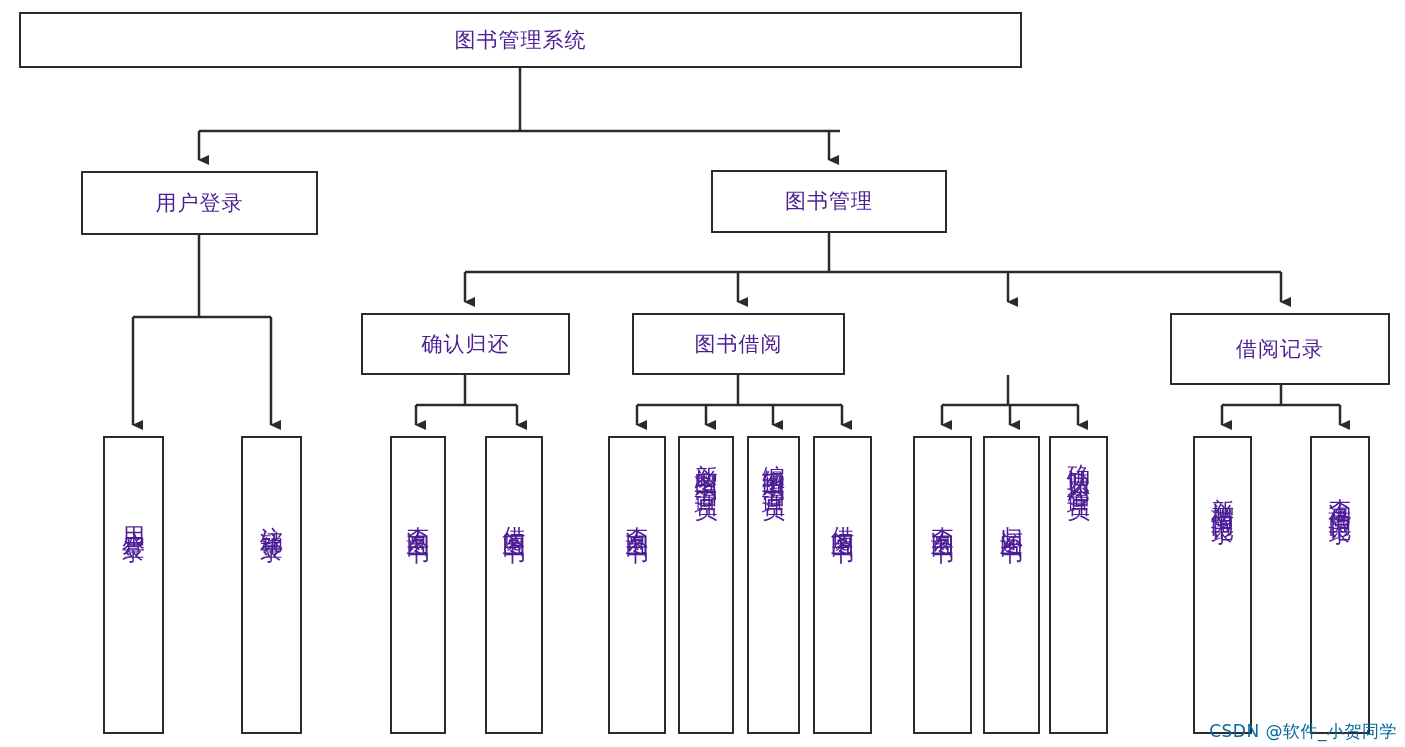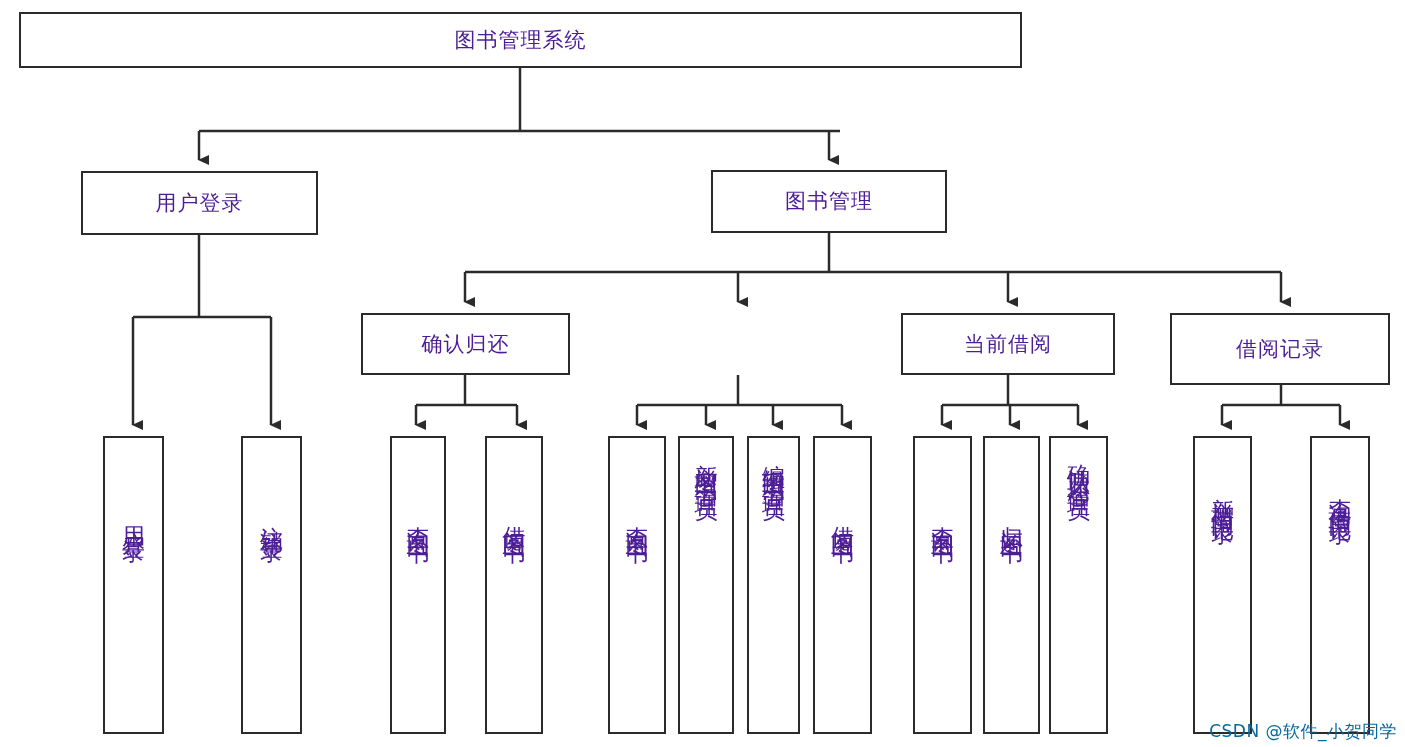--- a/index.html
+++ b/index.html
@@ -111,22 +111,22 @@
   <div class="node" style="left:81px;top:171px;width:237px;height:64px;">
     <span class="lbl">用户登录</span>
   </div>
   <div class="node" style="left:711px;top:170px;width:236px;height:63px;justify-content:center;">
     <span class="lbl">图书管理</span>
   </div>
 
   <div class="node" style="left:361px;top:313px;width:209px;height:62px;">
     <span class="lbl">确认归还</span>
   </div>
-  <div class="node" style="left:901px;top:313px;width:214px;height:62px;">
-    <span class="lbl">当前借阅</span>
+  <div class="node" style="left:632px;top:313px;width:213px;height:62px;">
+    <span class="lbl">图书借阅</span>
   </div>
   <div class="node" style="left:1170px;top:313px;width:220px;height:72px;">
     <span class="lbl">借阅记录</span>
   </div>
 
   <div class="node leaf pad-short" style="left:103px;top:436px;width:61px;height:298px;">
     <span class="lbl">用户登录</span>
   </div>
   <div class="node leaf pad-short" style="left:241px;top:436px;width:61px;height:298px;">
     <span class="lbl">注销登录</span>

